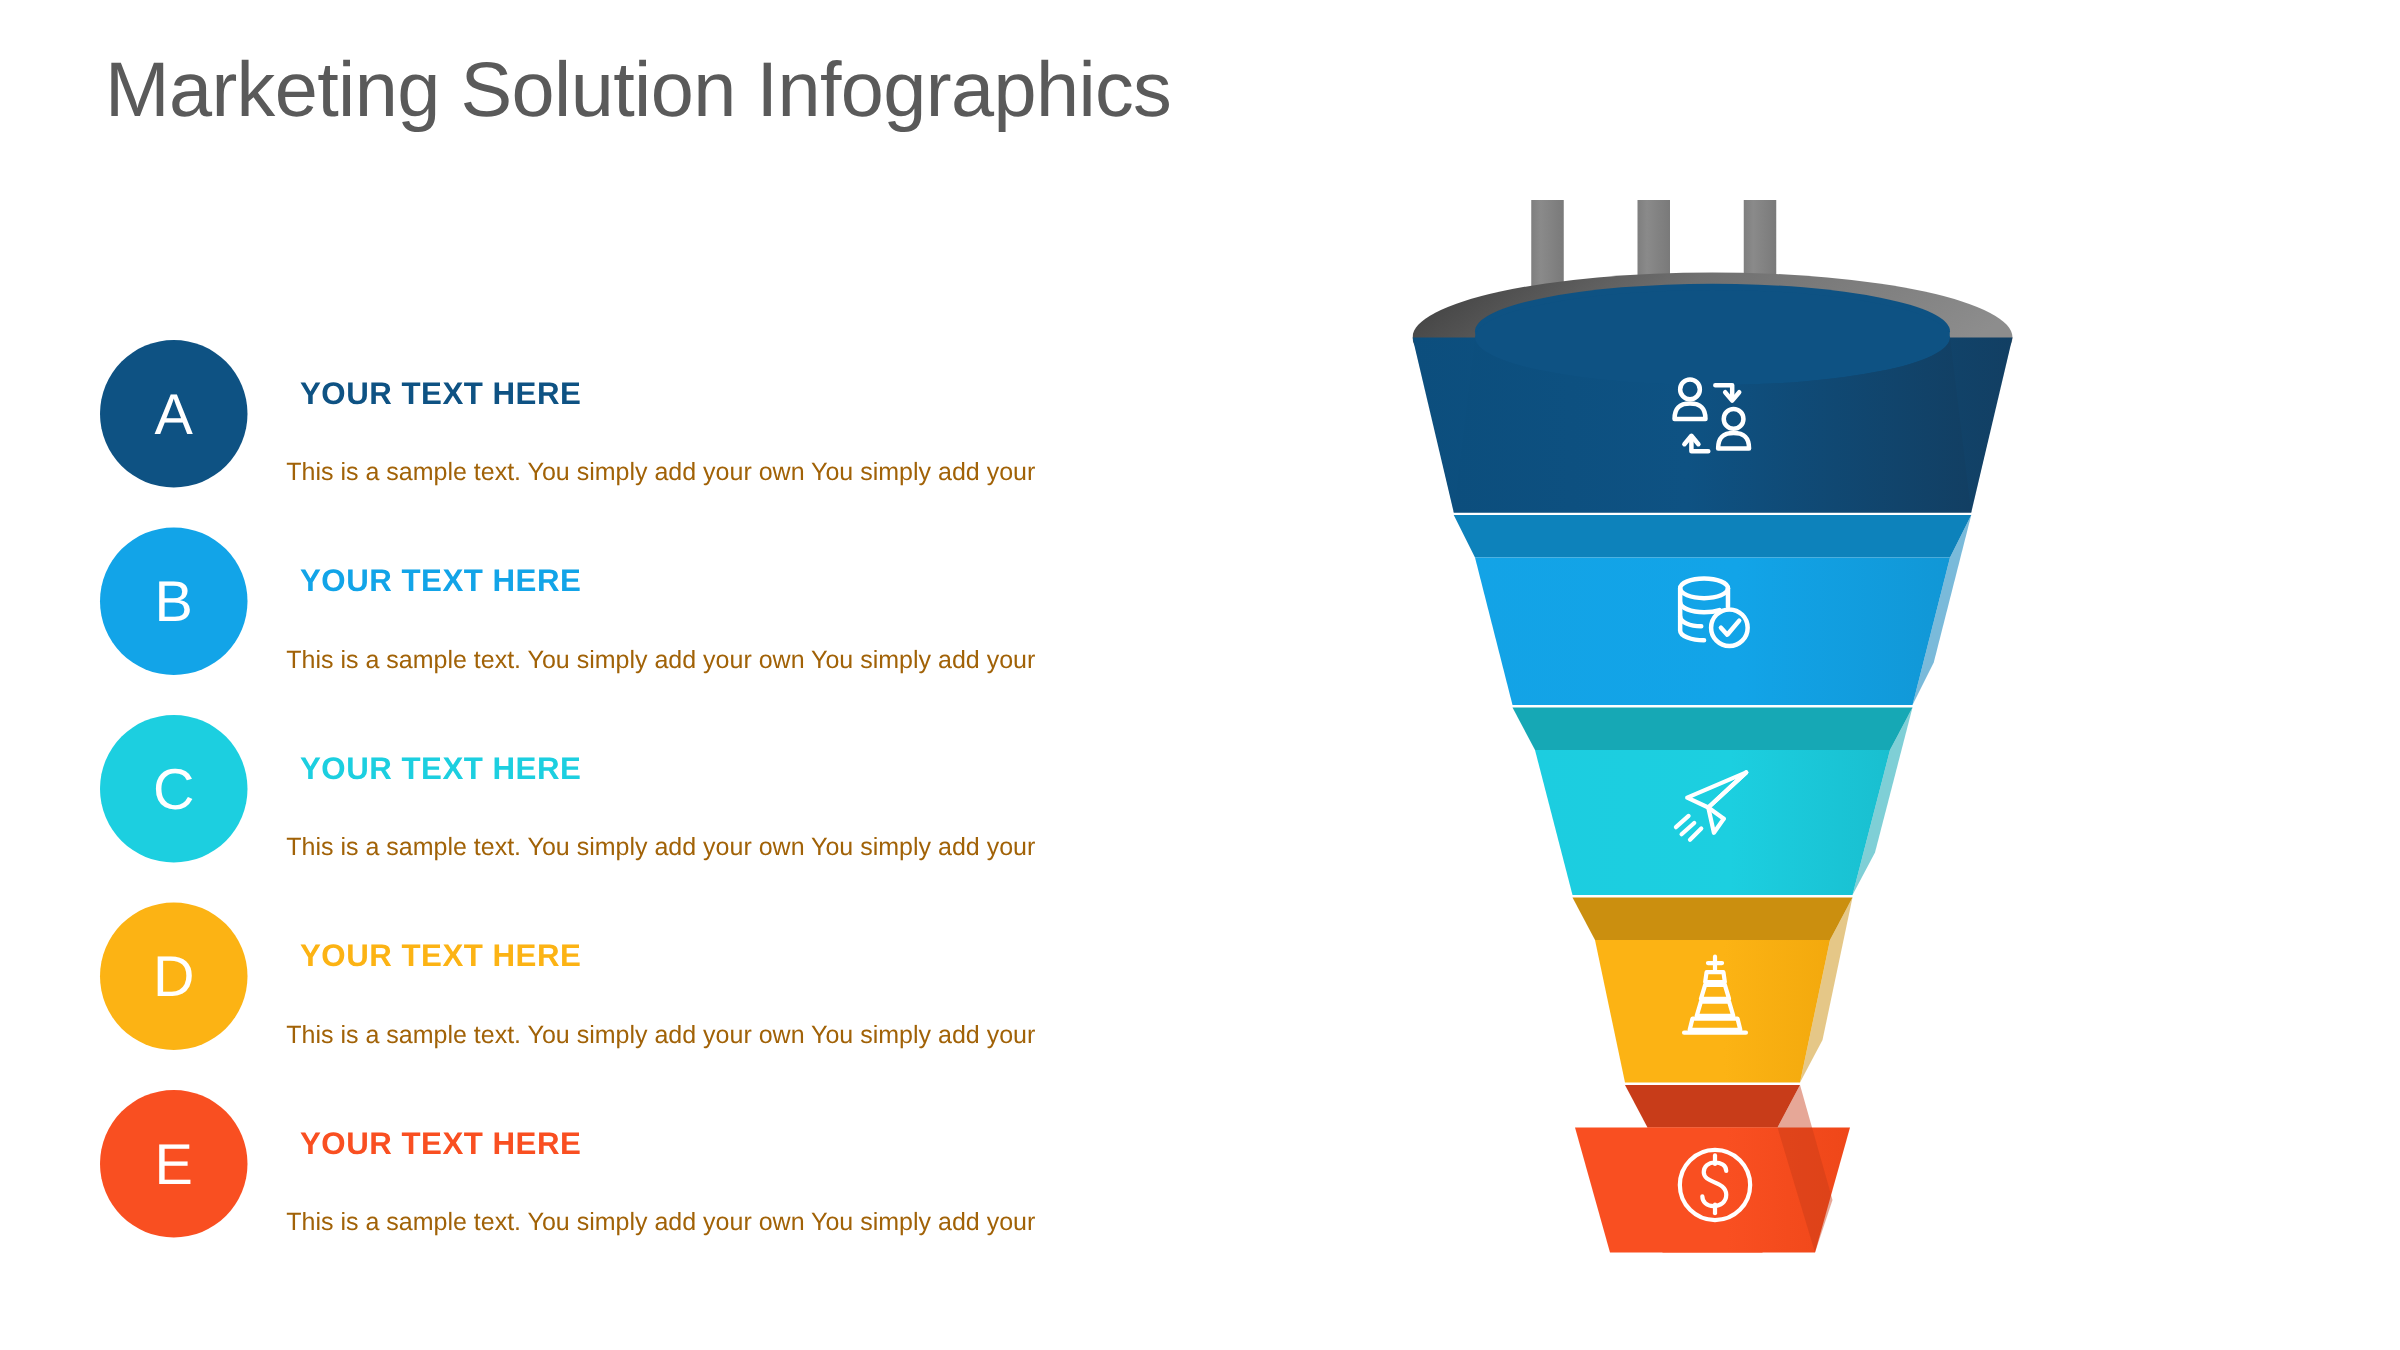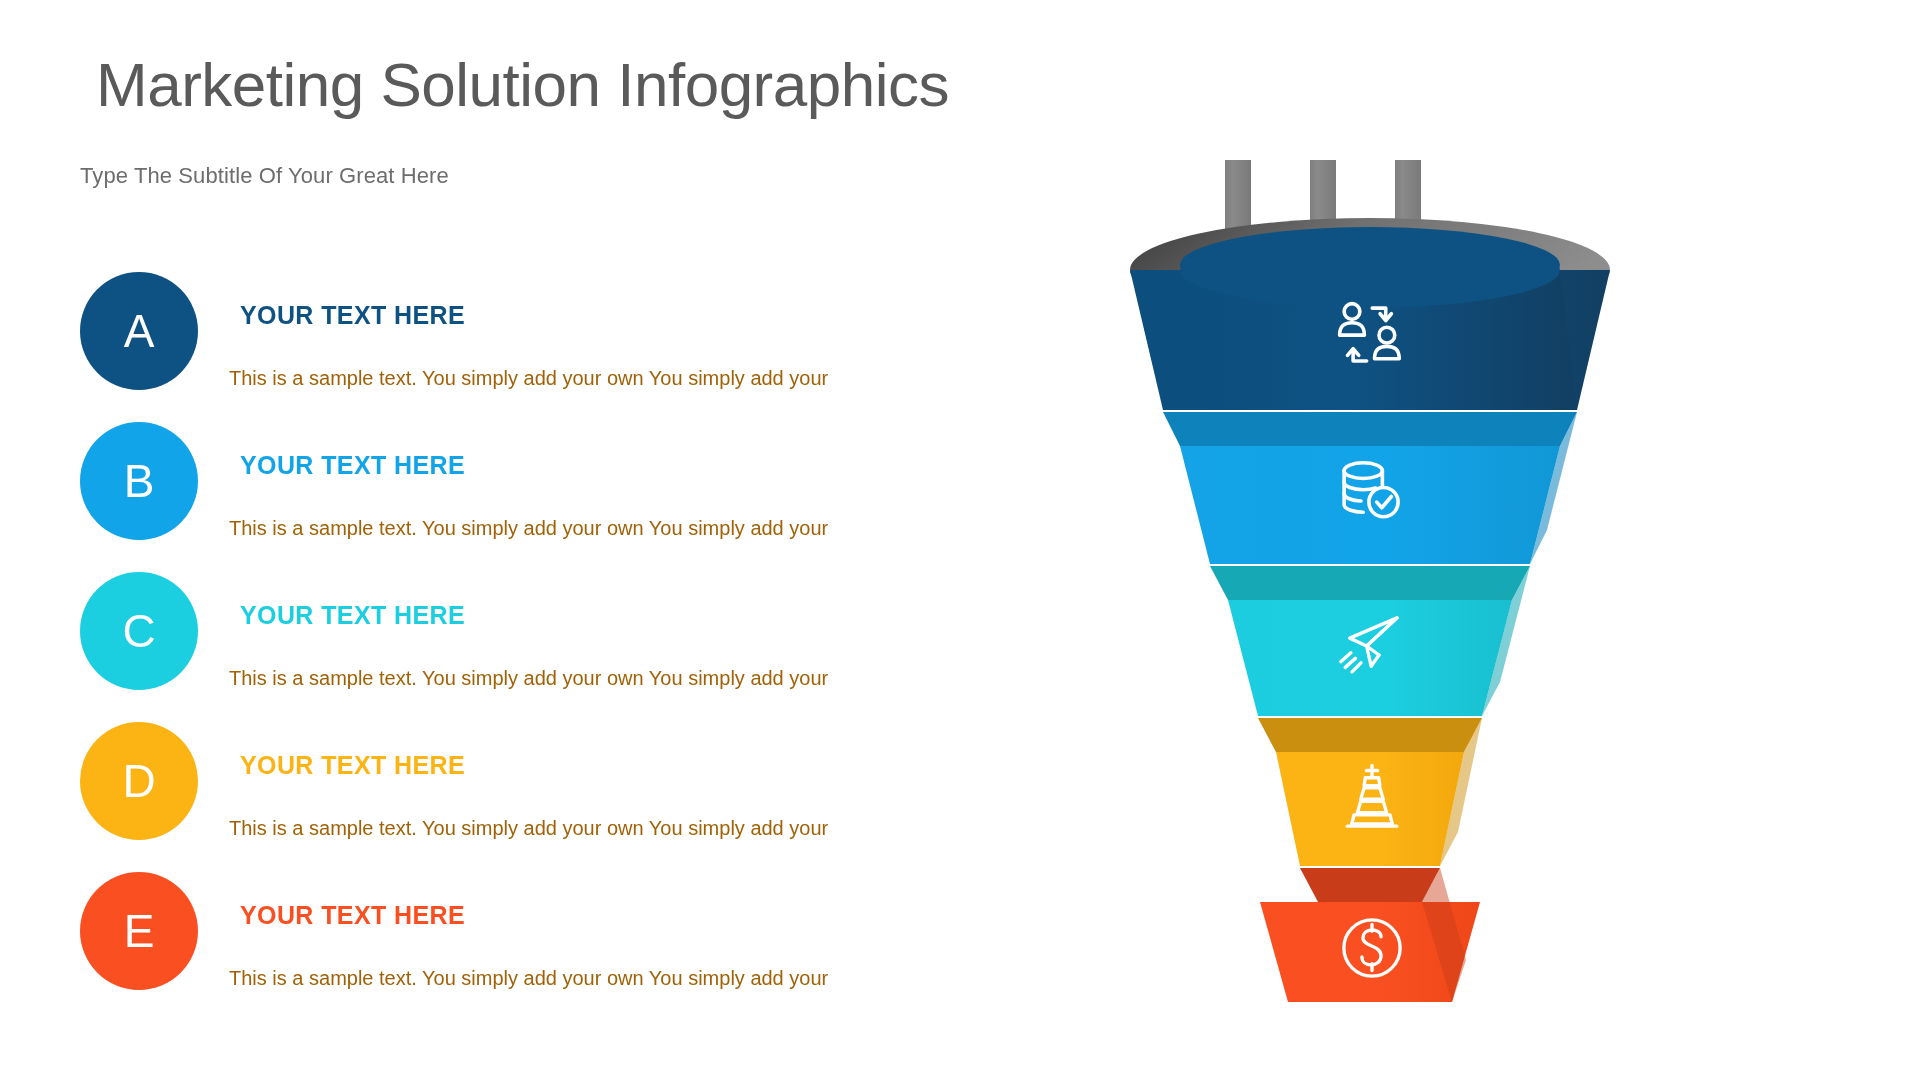--- a/index.html
+++ b/index.html
@@ -27,21 +27,21 @@
     left: 80px;
     top: 34px;
     width: 1100px;
   }
   .page-title {
     font-size: 62px;
     font-weight: 400;
     color: #5a5a5a;
     letter-spacing: -0.5px;
     line-height: 1.12;
-    margin: 16px;
+    margin: 4px;
     white-space: nowrap;
   }
   .page-subtitle {
     font-size: 22px;
     font-weight: 400;
     color: #6d6d6d;
     margin: 0;
     padding-top: 28px;
     letter-spacing: 0.1px;
     white-space: nowrap;
@@ -114,21 +114,20 @@
   }
   .funnel-icon svg { display: block; width: 100%; height: 100%; }
 </style>
 </head>
 <body>
 
 <div class="slide">
 
   <div class="header">
     <h1 class="page-title">Marketing Solution Infographics</h1>
-    <p class="page-subtitle">Type The Subtitle Of Your Great Here</p>
   </div>
 
   <div class="list">
 
     <div class="list-item">
       <div class="badge" style="background:#0e5283;">
         <span>A</span>
       </div>
       <div class="item-text">
         <p class="item-heading" style="color:#0e5283;">YOUR TEXT HERE</p>

